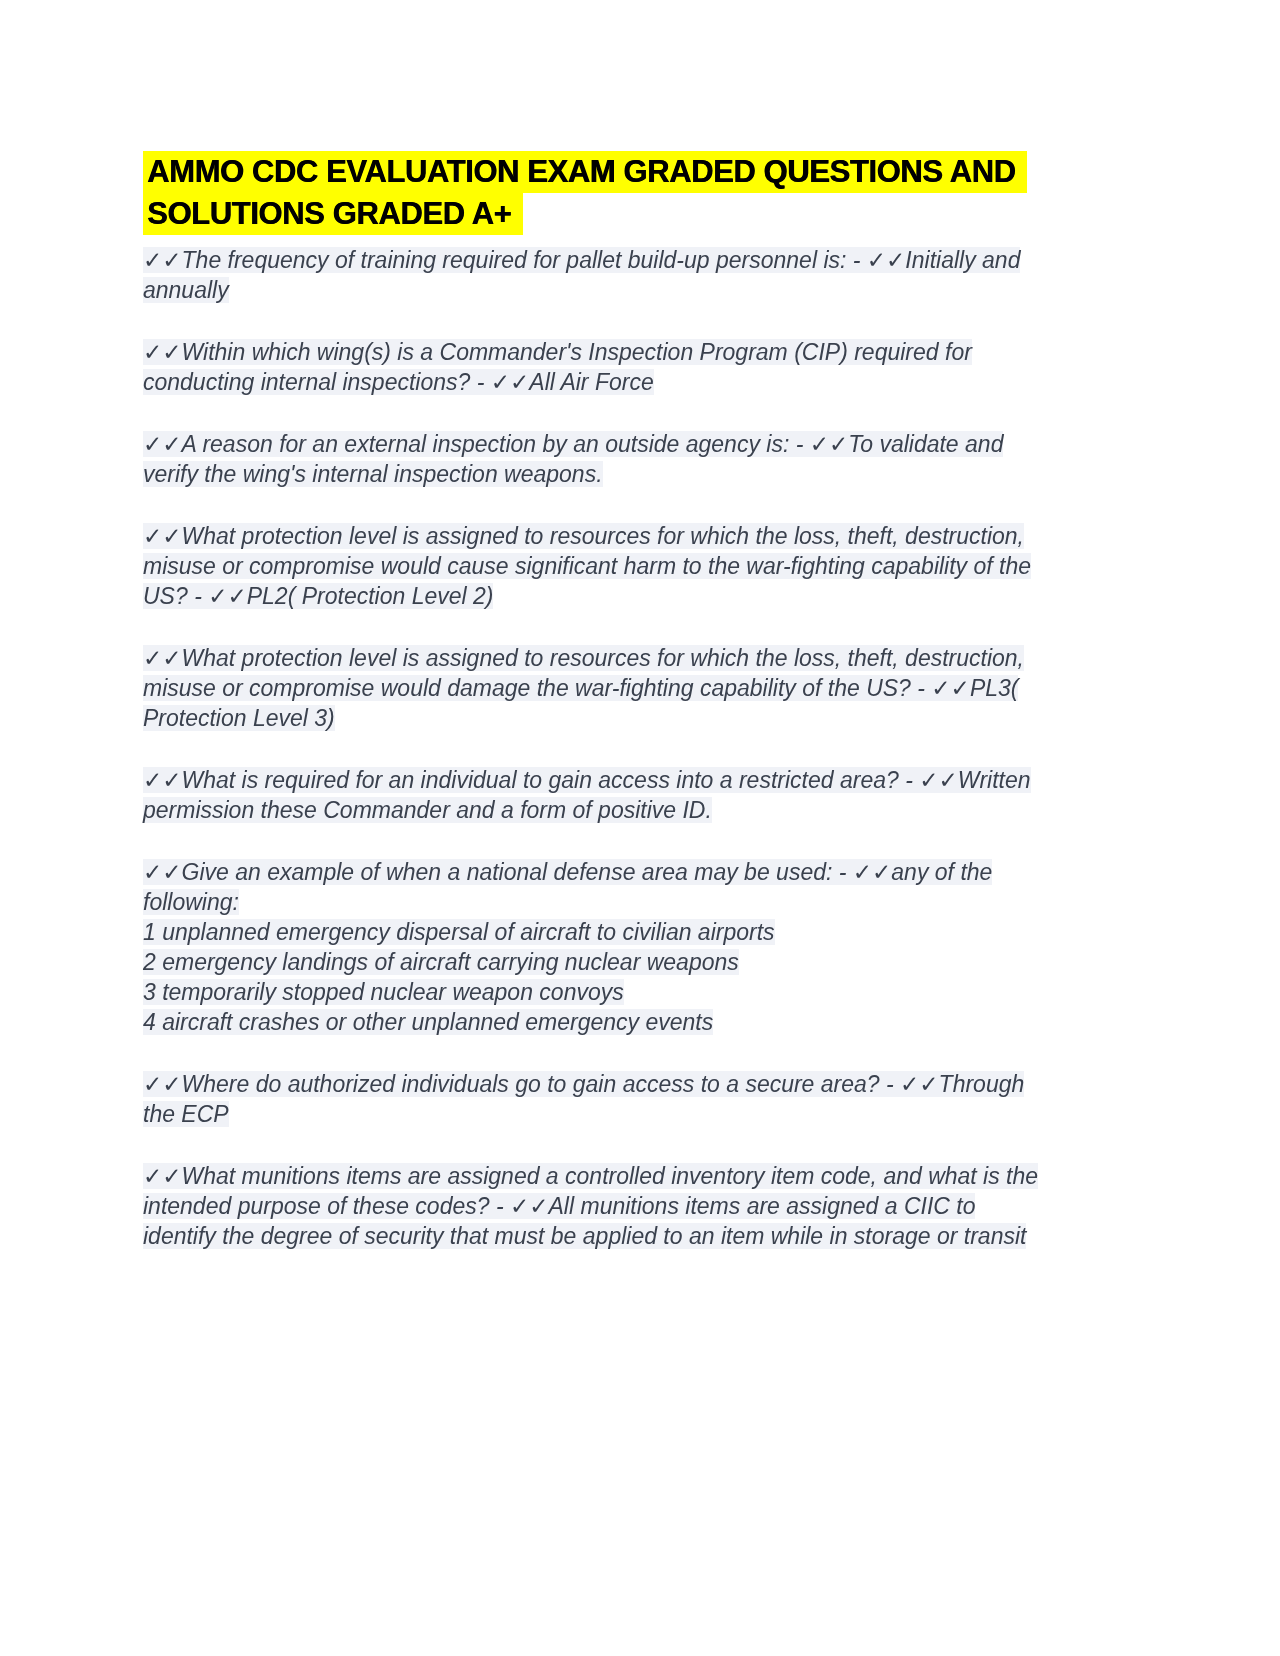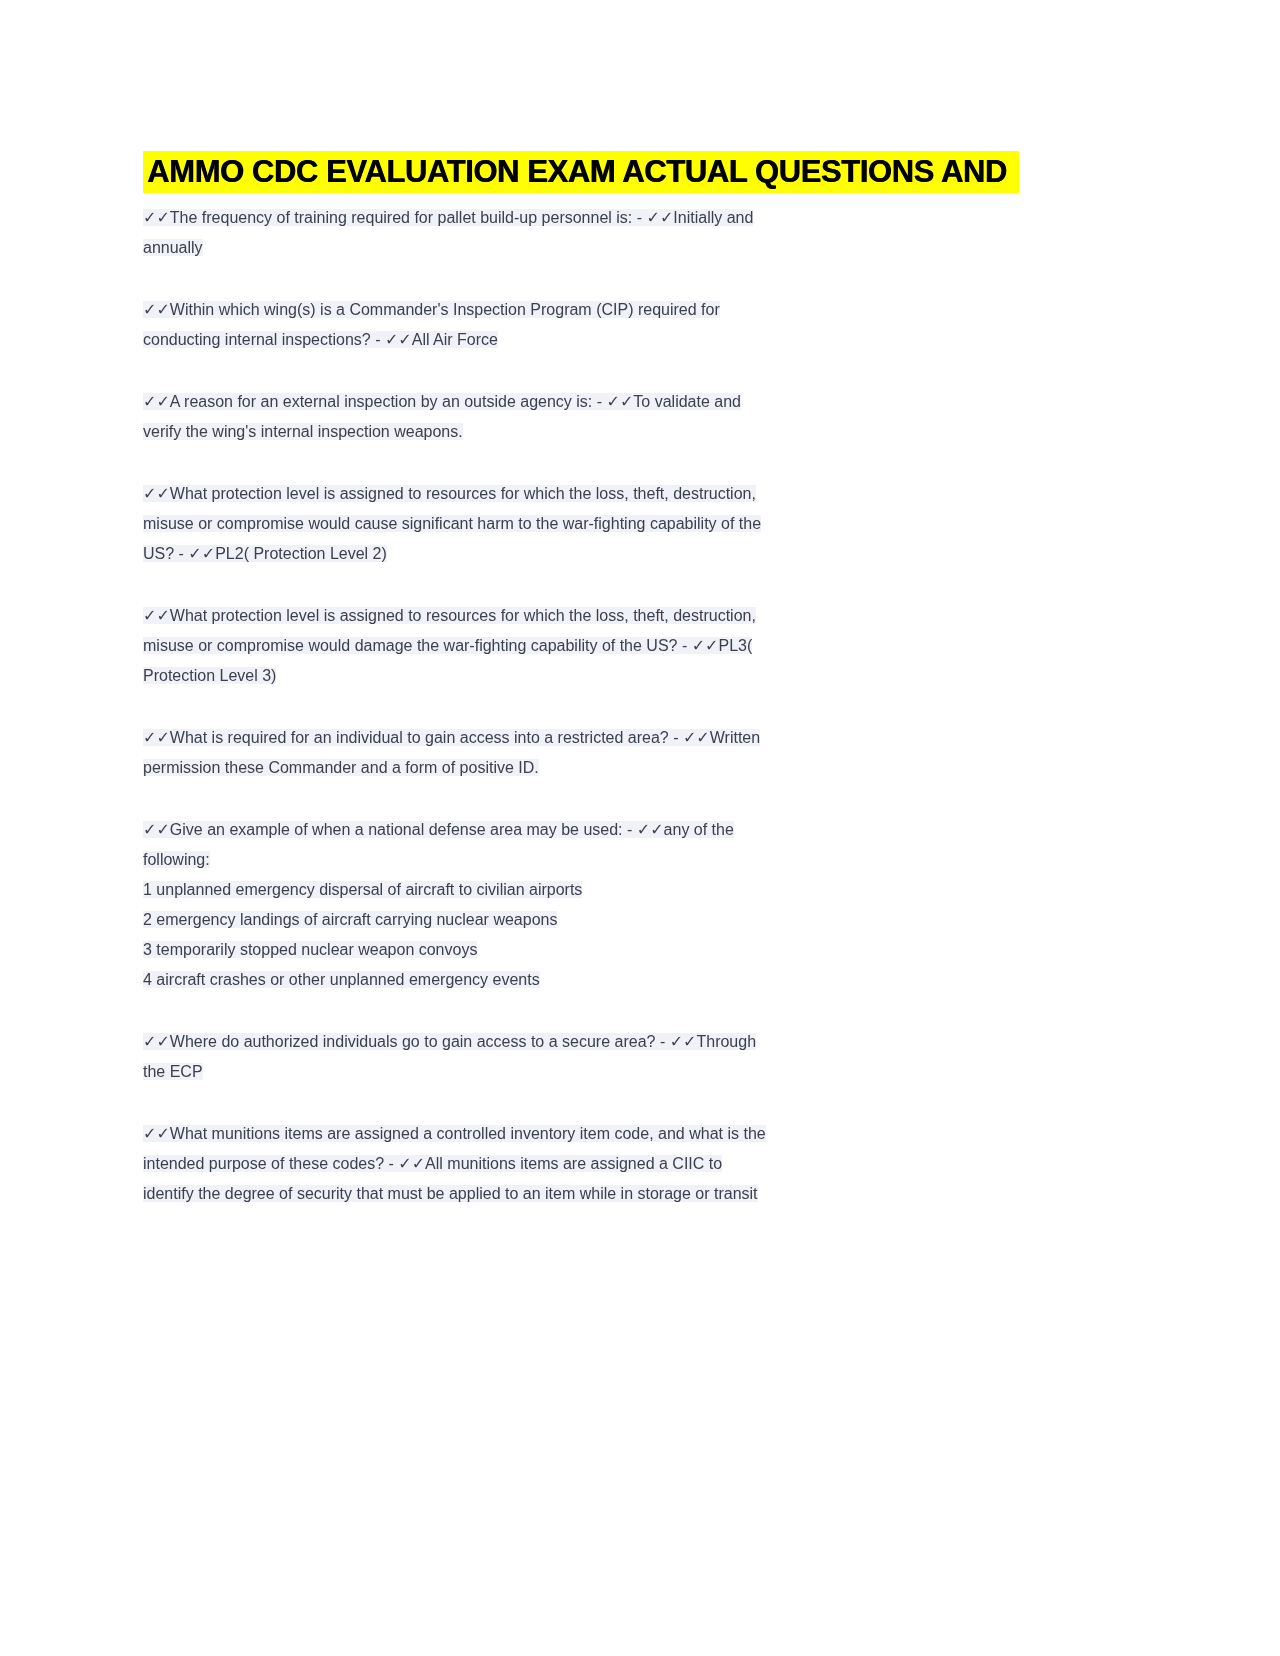--- a/index.html
+++ b/index.html
@@ -35,36 +35,38 @@
     letter-spacing: -0.4px;
     padding: 4px 12px 5px 4px;
     text-shadow: 0.6px 0 0 currentColor;
     white-space: nowrap;
   }
   .qa-list {
     margin: 0;
   }
   .qa {
     margin: 0 0 32px 0;
-    font-size: 16px;
+    font-size: 23px;
     line-height: 30px;
     color: var(--qa-text, #3a414e);
+    font-style: italic;
   }
   .qa:last-child { margin-bottom: 13px; }
   .hl {
     background: var(--qa-highlight, #f0f2f7);
     white-space: pre-line;
   }
 </style>
 </head>
 <body>
 
 <div class="page">
   <h1 class="title">
-    <span class="title-line">AMMO CDC EVALUATION EXAM ACTUAL QUESTIONS AND</span>
+    <span class="title-line">AMMO CDC EVALUATION EXAM GRADED QUESTIONS AND</span>
+    <span class="title-line">SOLUTIONS GRADED A+</span>
   </h1>
   <div class="qa-list">
     <p class="qa"><span class="hl">✓✓The frequency of training required for pallet build-up personnel is: - ✓✓Initially and
 annually</span></p>
     <p class="qa"><span class="hl">✓✓Within which wing(s) is a Commander's Inspection Program (CIP) required for
 conducting internal inspections? - ✓✓All Air Force</span></p>
     <p class="qa"><span class="hl">✓✓A reason for an external inspection by an outside agency is: - ✓✓To validate and
 verify the wing's internal inspection weapons.</span></p>
     <p class="qa"><span class="hl">✓✓What protection level is assigned to resources for which the loss, theft, destruction,
 misuse or compromise would cause significant harm to the war-fighting capability of the

